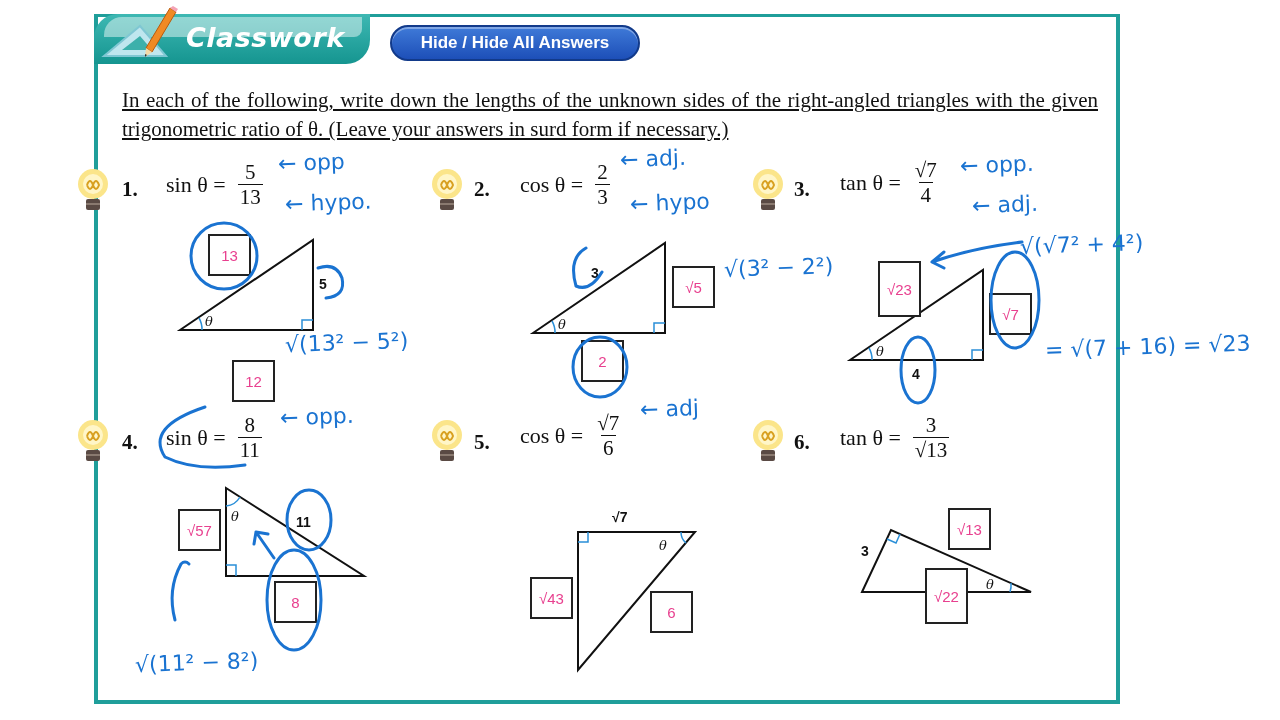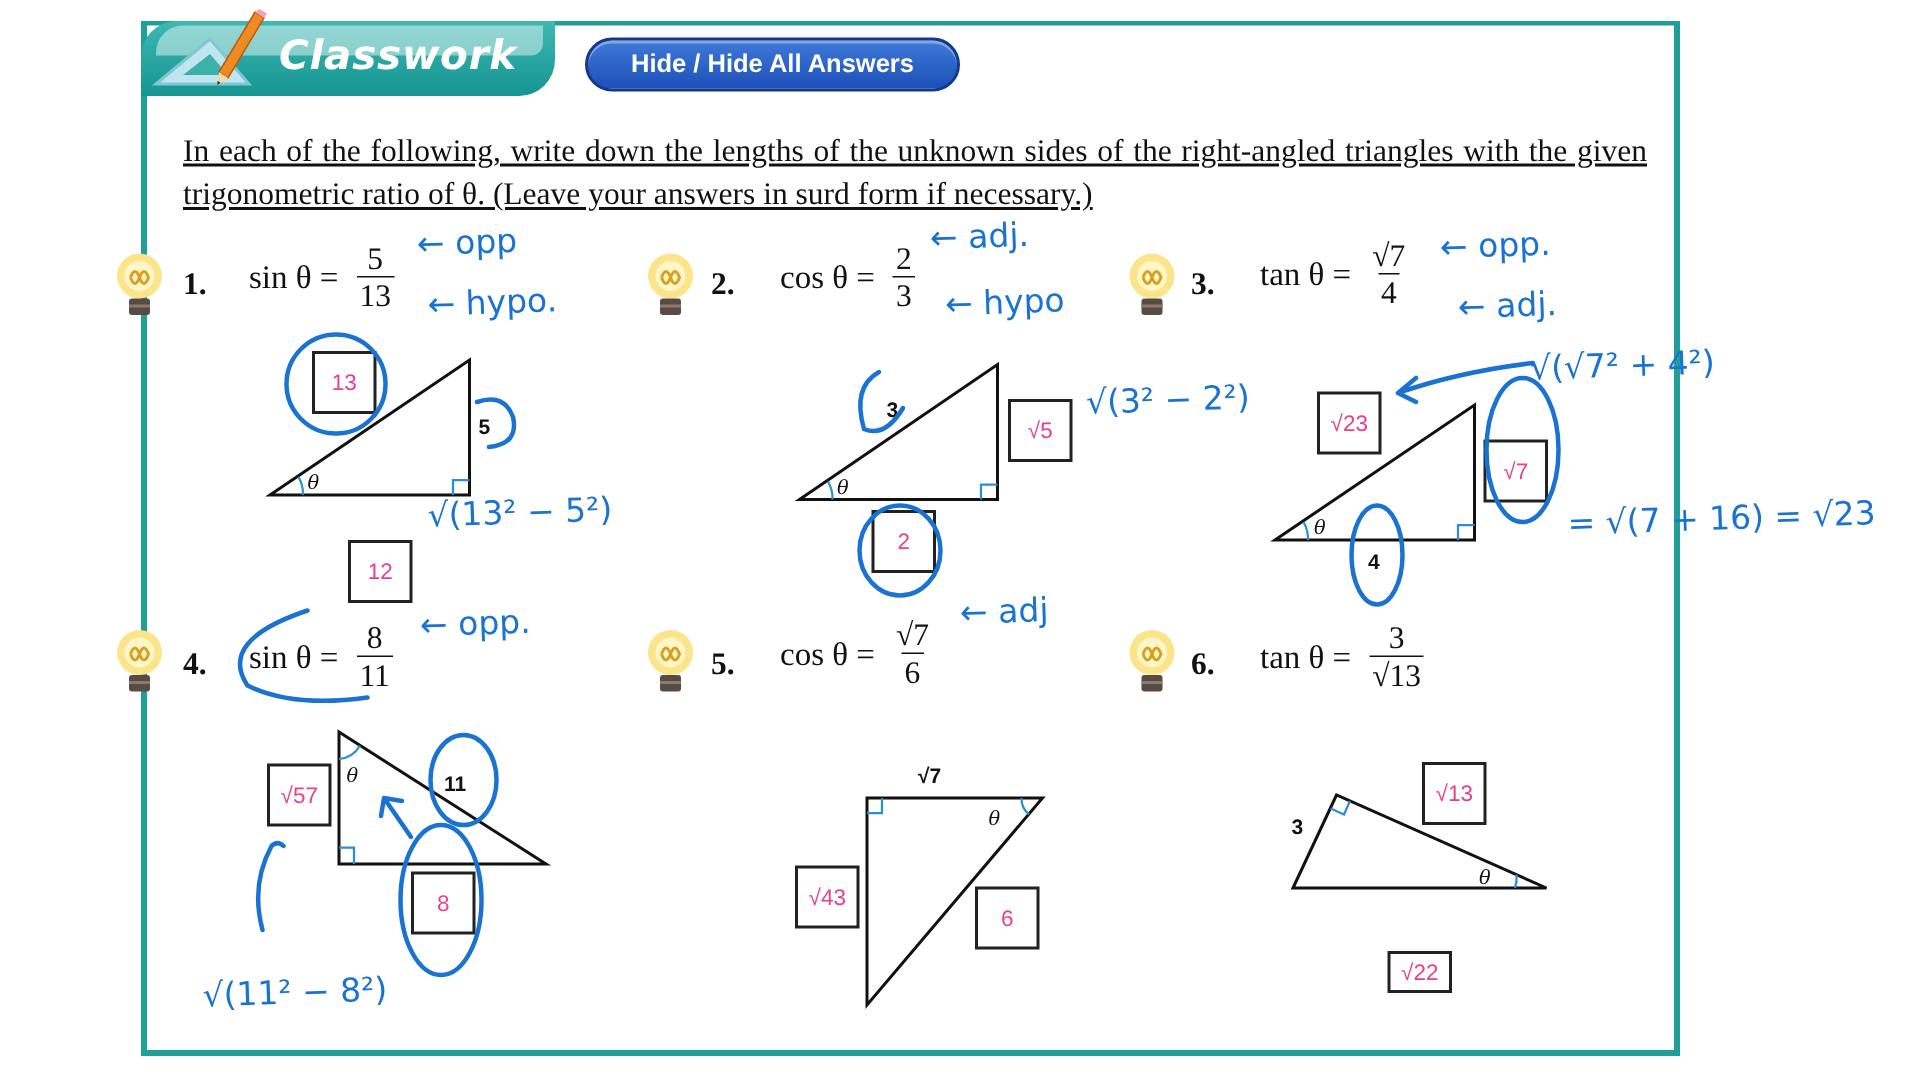--- a/index.html
+++ b/index.html
@@ -186,28 +186,28 @@
 <div class="side-label" style="left:591px;top:265px">3</div>
 <div class="side-label" style="left:912px;top:366px">4</div>
 <div class="side-label" style="left:296px;top:514px">11</div>
 <div class="side-label" style="left:612px;top:509px">√7</div>
 <div class="side-label" style="left:861px;top:543px">3</div>
 
 <div class="ans-box" style="left:208px;top:234px;width:43px;height:42px">13</div>
 <div class="ans-box" style="left:232px;top:360px;width:43px;height:42px">12</div>
 <div class="ans-box" style="left:672px;top:266px;width:43px;height:42px">√5</div>
 <div class="ans-box" style="left:581px;top:340px;width:43px;height:42px">2</div>
-<div class="ans-box" style="left:878px;top:261px;width:43px;height:42px">√23</div>
+<div class="ans-box" style="left:878px;top:261px;width:43px;height:56px">√23</div>
 <div class="ans-box" style="left:989px;top:293px;width:43px;height:42px">√7</div>
 <div class="ans-box" style="left:178px;top:509px;width:43px;height:42px">√57</div>
 <div class="ans-box" style="left:274px;top:581px;width:43px;height:42px">8</div>
 <div class="ans-box" style="left:530px;top:577px;width:43px;height:42px">√43</div>
 <div class="ans-box" style="left:650px;top:591px;width:43px;height:42px">6</div>
 <div class="ans-box" style="left:948px;top:508px;width:43px;height:42px">√13</div>
-<div class="ans-box" style="left:925px;top:634px;width:43px;height:28px">√22</div>
+<div class="ans-box" style="left:925px;top:568px;width:43px;height:56px">√22</div>
 
 <svg class="svg-layer" width="1280" height="720">
   <g stroke="#1a73d1" stroke-width="3" fill="none" stroke-linecap="round">
     <ellipse cx="224" cy="256" rx="33" ry="33"></ellipse>
     <path d="M318,268 q18,-6 24,10 q4,18 -16,20"></path>
     <path d="M586,248 q-18,10 -10,38 q14,6 26,-14"></path>
     <ellipse cx="600" cy="367" rx="27" ry="30"></ellipse>
     <ellipse cx="1015" cy="300" rx="24" ry="48"></ellipse>
     <ellipse cx="918" cy="370" rx="17" ry="33"></ellipse>
     <path d="M205,407 q-60,20 -40,50 q30,15 80,8"></path>

